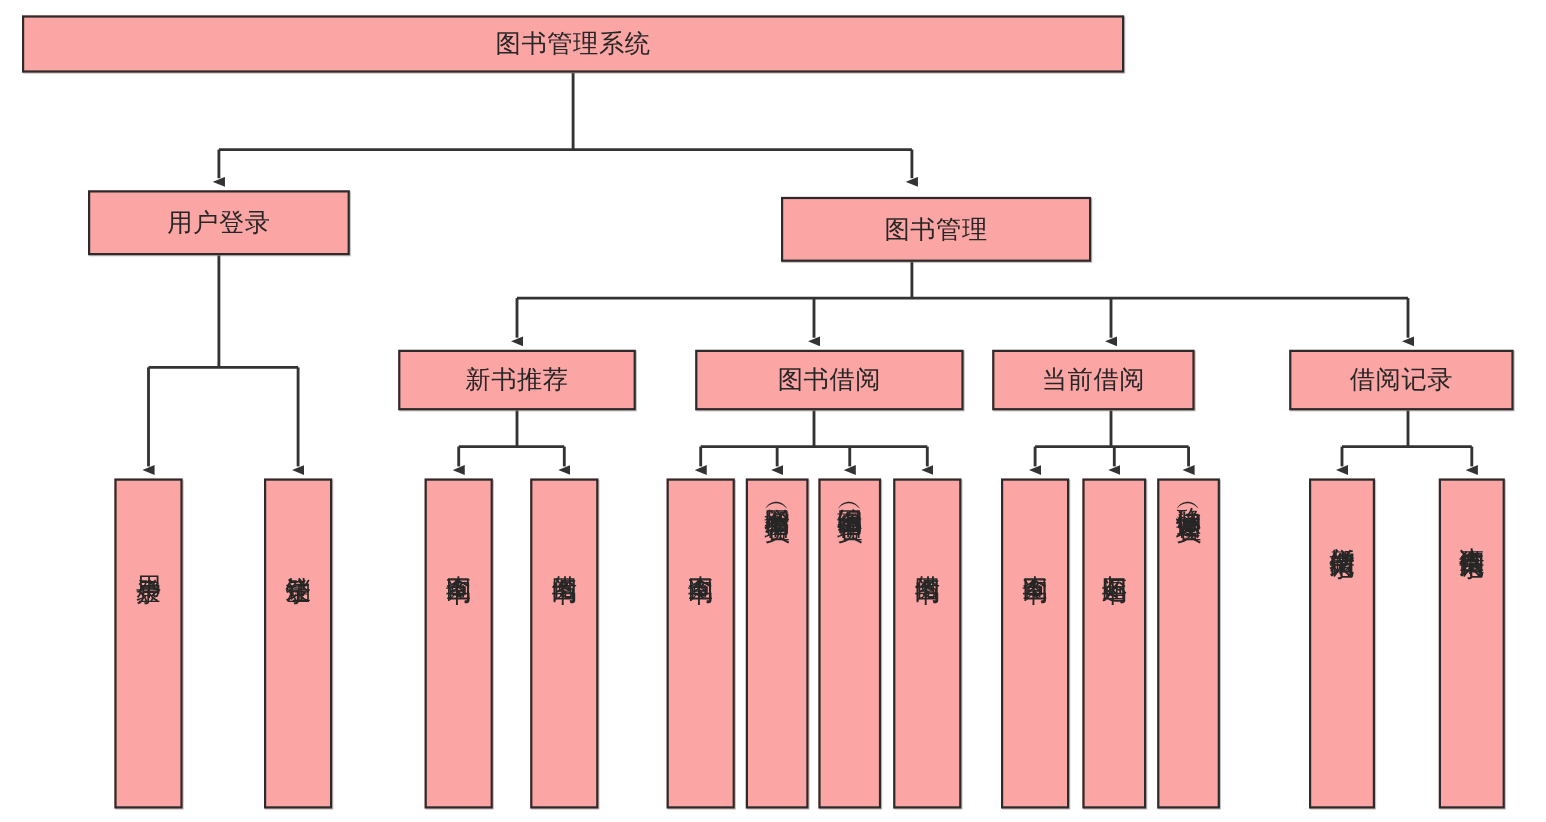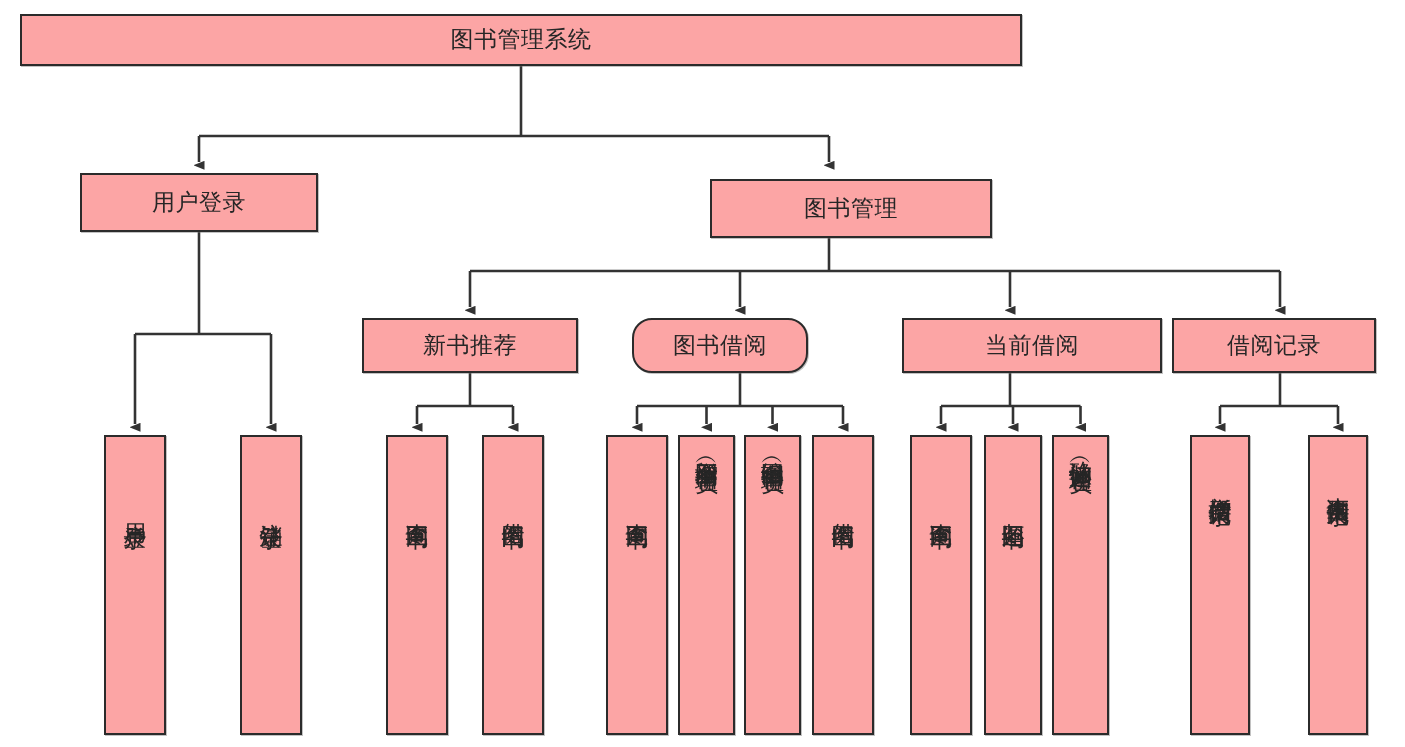--- a/index.html
+++ b/index.html
@@ -137,26 +137,26 @@
       <div class="node horiz" style="left: 710px; top: 179px; width: 282px; height: 59px;">
         <div class="vert-inner">
           <span class="label">图书管理</span>
         </div>
       </div>
       <div class="node horiz" style="left: 362px; top: 318px; width: 216px; height: 55px;">
         <div class="vert-inner">
           <span class="label">新书推荐</span>
         </div>
       </div>
-      <div class="node horiz" style="left: 632px; top: 318px; width: 176px; height: 55px; border-radius: 20px;">
+      <div class="node horiz" style="left: 632px; top: 318px; width: 244px; height: 55px;">
         <div class="vert-inner">
           <span class="label">图书借阅</span>
         </div>
       </div>
-      <div class="node horiz" style="left: 902px; top: 318px; width: 260px; height: 55px;">
+      <div class="node horiz" style="left: 902px; top: 318px; width: 184px; height: 55px;">
         <div class="vert-inner">
           <span class="label">当前借阅</span>
         </div>
       </div>
       <div class="node horiz" style="left: 1172px; top: 318px; width: 204px; height: 55px;">
         <div class="vert-inner">
           <span class="label">借阅记录</span>
         </div>
       </div>
       <div class="node vert" style="left: 104px; top: 435px; width: 62px; height: 300px;">

